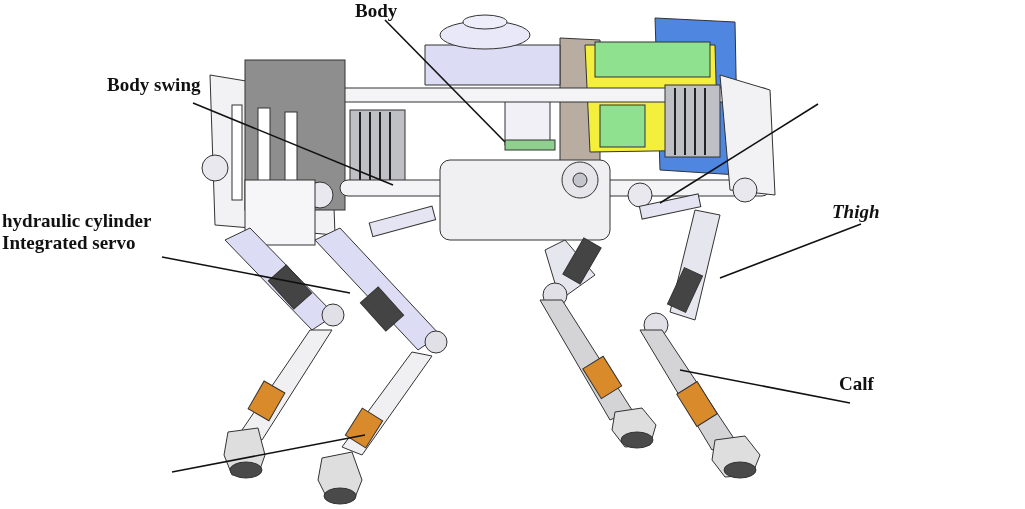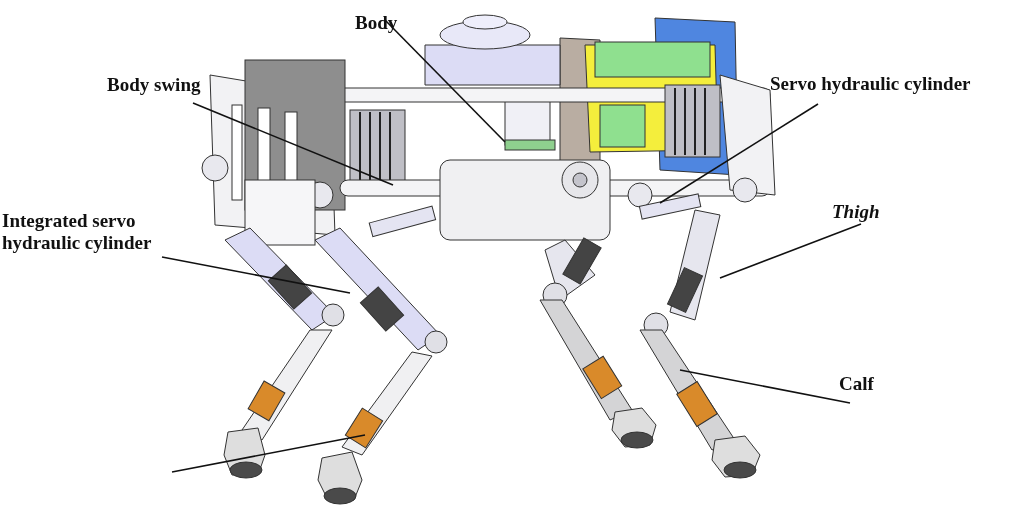--- a/index.html
+++ b/index.html
@@ -109,22 +109,21 @@
       <line x1="385" y1="20" x2="505" y2="142"></line>
       <line x1="193" y1="103" x2="393" y2="185"></line>
       <line x1="162" y1="257" x2="350" y2="293"></line>
       <line x1="818" y1="104" x2="660" y2="203"></line>
       <line x1="861" y1="224" x2="720" y2="278"></line>
       <line x1="850" y1="403" x2="680" y2="370"></line>
       <line x1="172" y1="472" x2="365" y2="435"></line>
     </g>
   </svg>
 
-  <div class="lbl" style="left:355px;top:12px;">Body</div>
+  <div class="lbl" style="left:355px;top:0px;">Body</div>
   <div class="lbl" style="left:107px;top:74px;">Body swing</div>
   <div class="lbl lbl2" style="left:2px;top:210px;">
+    <div>hydraulic cylinder</div>
     <div>Integrated servo</div>
-    <div>hydraulic cylinder</div>
   </div>
-  <div class="lbl" style="left:770px;top:73px;">Servo hydraulic cylinder</div>
   <div class="lbl" style="left:832px;top:201px;font-style:italic;">Thigh</div>
   <div class="lbl" style="left:822px;top:373px;margin-left:17px;">Calf</div>
 </div>
 
 </body></html>

